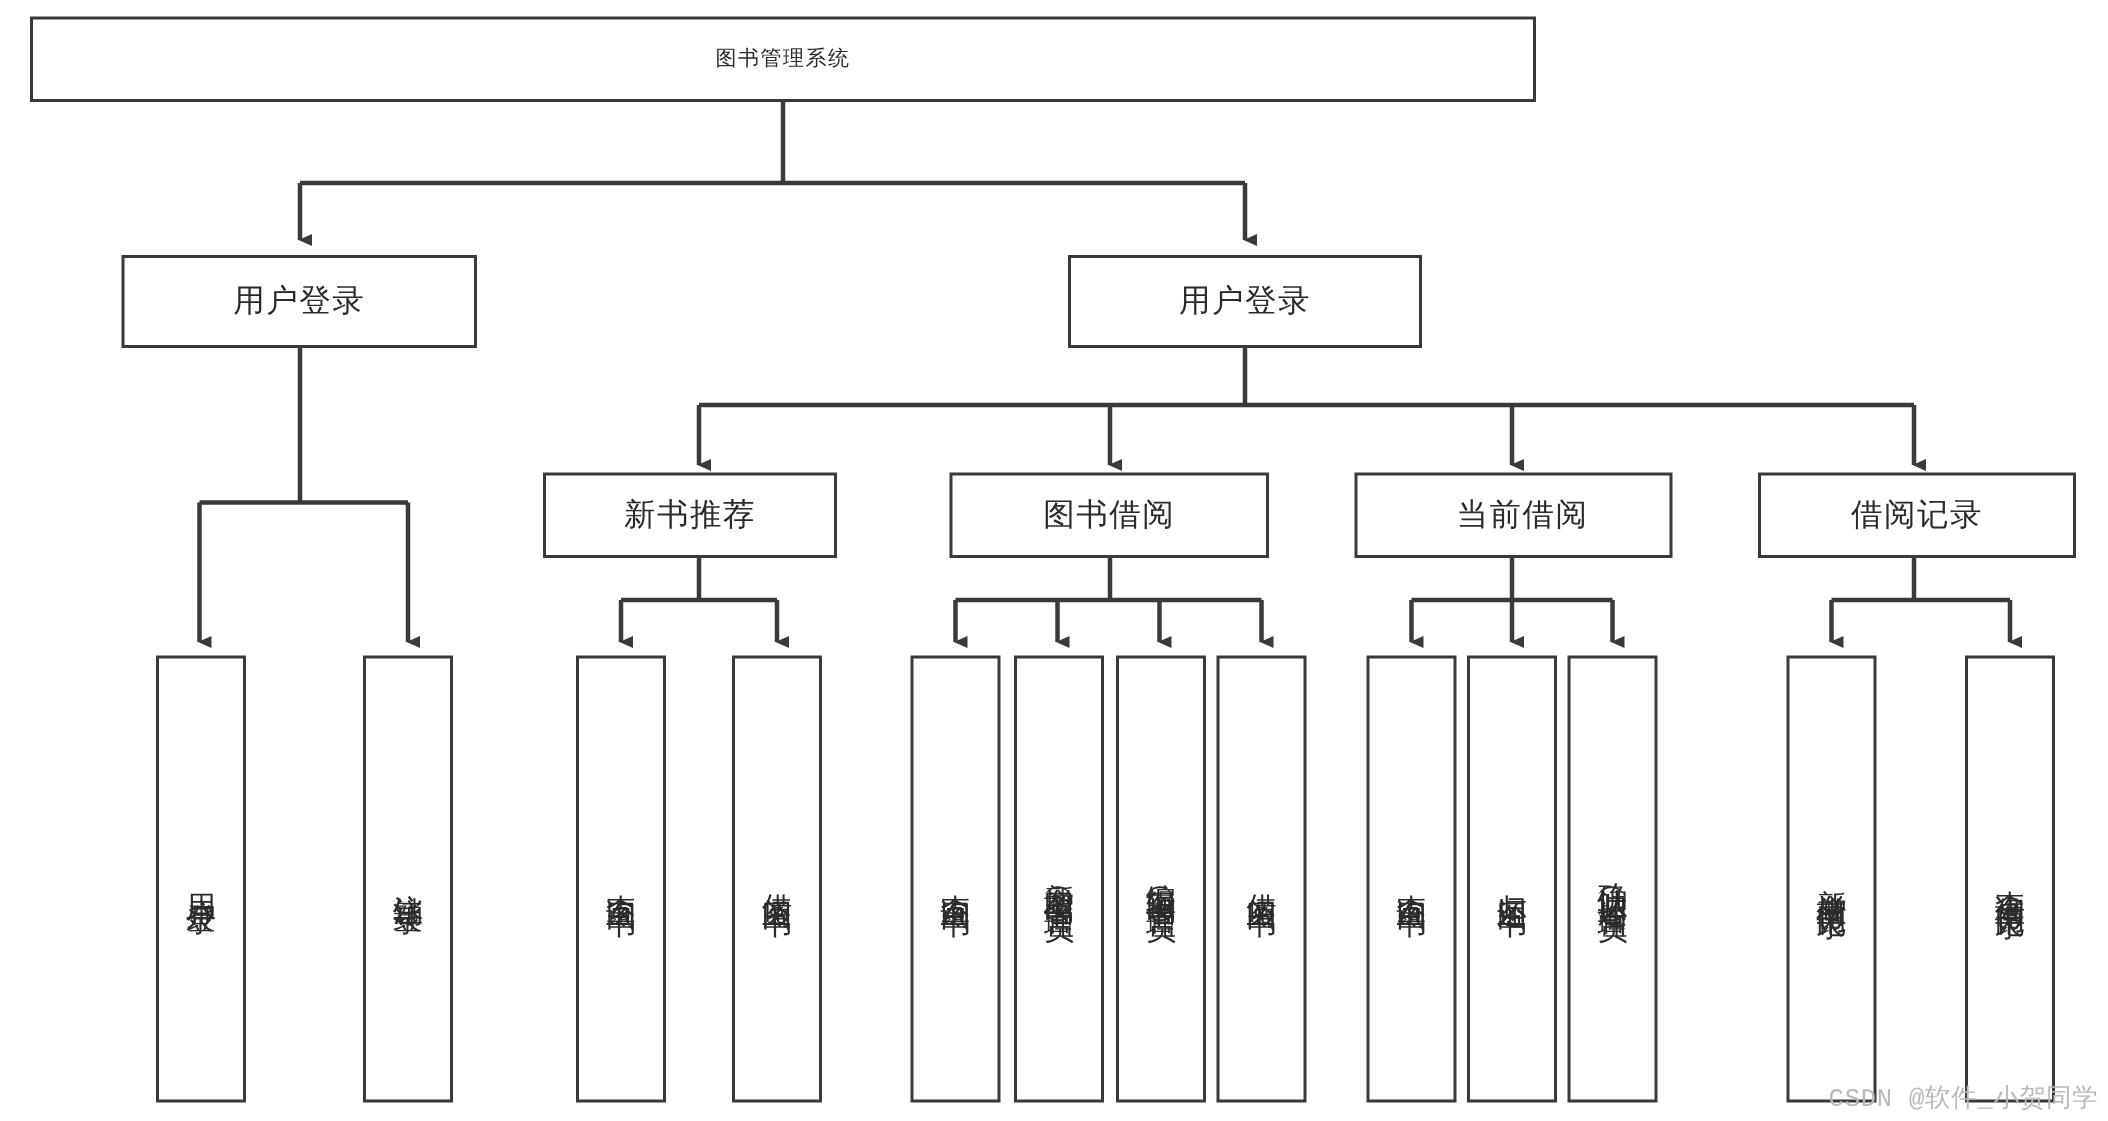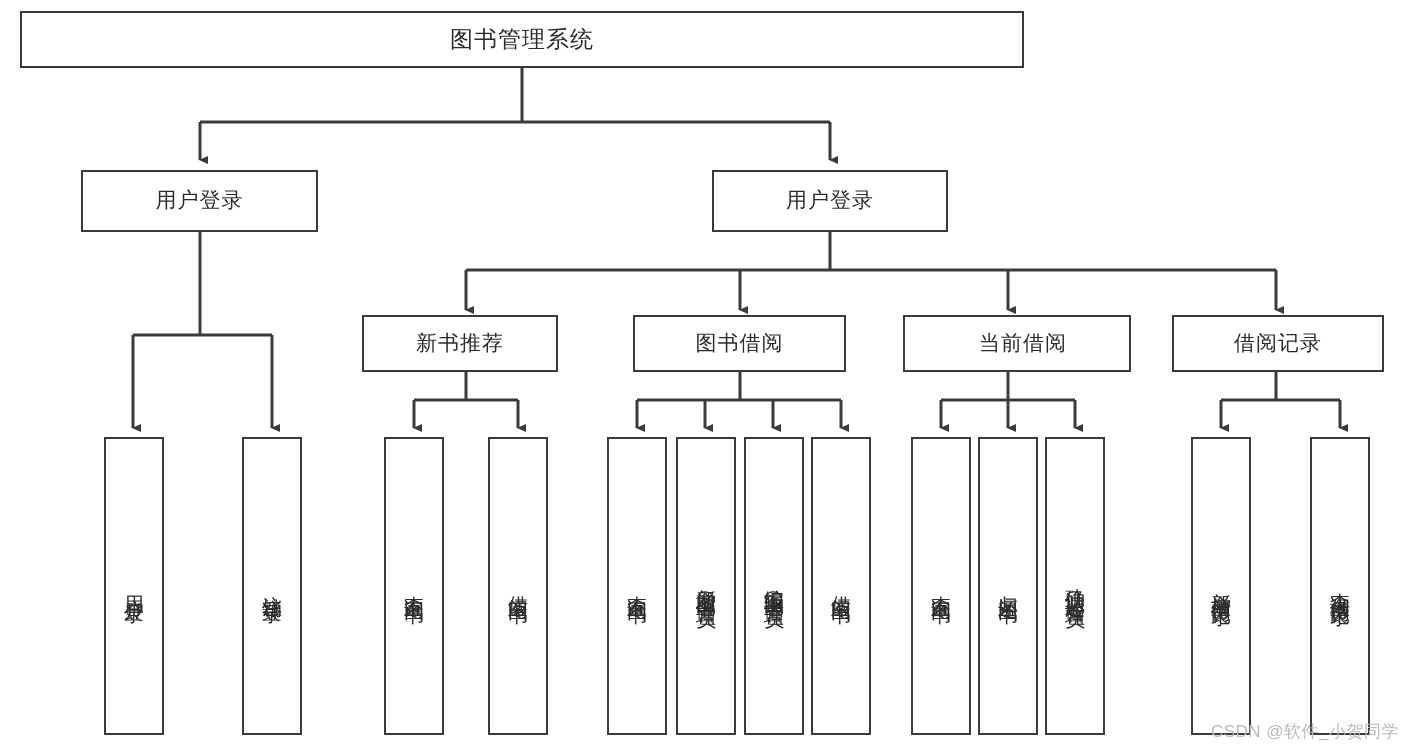--- a/index.html
+++ b/index.html
@@ -35,21 +35,21 @@
   .node .label {
     color: #2b2b2b;
     white-space: nowrap;
     letter-spacing: 1px;
   }
   .node.horizontal .label {
     font-size: 21px;
     line-height: 1.1;
   }
   .node.root .label {
-    font-size: 23px;
+    font-size: 14px;
   }
   .node.vertical {
     align-items: center;
     justify-content: center;
   }
   .node.vertical .label {
     writing-mode: vertical-rl;
     text-orientation: upright;
     font-size: 20px;
     line-height: 1.35;
@@ -59,21 +59,21 @@
   }
   #watermark {
     position: absolute;
     right: 6px;
     bottom: 4px;
     font-size: 17px;
     color: #b9b9b9;
     letter-spacing: 0.5px;
     z-index: 3;
     white-space: nowrap;
-    font-family: Liberation Sans, sans-serif;
+    font-family: Liberation Mono, monospace;
   }
 </style>
 </head>
 <body>
 
 <div id="canvas">
 
   <svg id="connectors" viewBox="0 0 1405 747" xmlns="http://www.w3.org/2000/svg">
     <defs>
       <marker id="arrow" markerWidth="10" markerHeight="10" refX="4" refY="8" orient="auto" markerUnits="userSpaceOnUse">
@@ -134,21 +134,21 @@
   <div class="node horizontal" style="left:712px; top:170px; width:236px; height:62px;">
     <span class="label">用户登录</span>
   </div>
 
   <div class="node horizontal" style="left:362px; top:315px; width:196px; height:57px;">
     <span class="label">新书推荐</span>
   </div>
   <div class="node horizontal" style="left:633px; top:315px; width:213px; height:57px;">
     <span class="label">图书借阅</span>
   </div>
-  <div class="node horizontal" style="left:903px; top:315px; width:228px; height:57px;padding-left:12px;">
+  <div class="node horizontal" style="left:903px; top:315px; width:212px; height:57px;padding-left:12px;">
     <span class="label">当前借阅</span>
   </div>
   <div class="node horizontal" style="left:1172px; top:315px; width:212px; height:57px;">
     <span class="label">借阅记录</span>
   </div>
 
   <div class="node vertical" style="left:104px; top:437px; width:60px; height:298px;">
     <span class="label">用户登录</span>
   </div>
   <div class="node vertical" style="left:242px; top:437px; width:60px; height:298px;">

